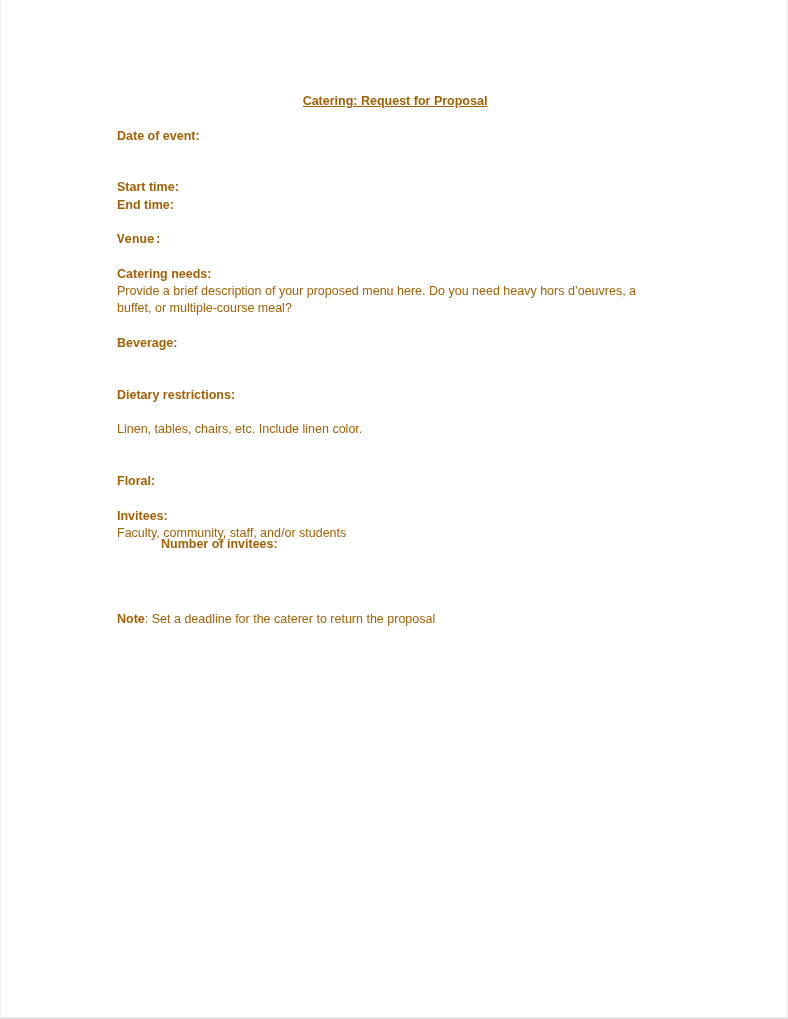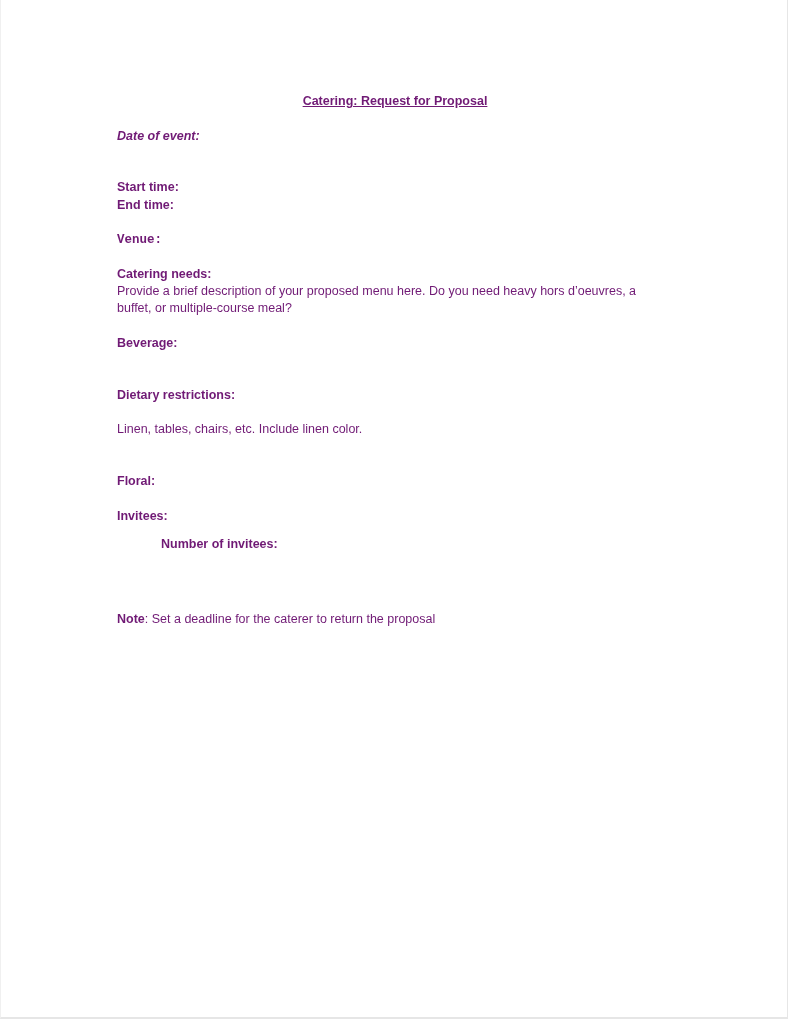--- a/index.html
+++ b/index.html
@@ -3,40 +3,40 @@
   <meta charset="utf-8">
   <style>
     html, body { margin: 0; padding: 0; background: #ffffff; }
     body { width: 788px; height: 1019px; position: relative; overflow: hidden; }
     .page {
       position: absolute; left: 0; top: 0; width: 786px; height: 1017px;
       border-right: 2px solid #e6e6e6; border-bottom: 2px solid #e6e6e6;
       border-left: 1px solid #f0f0f0;
       background: #ffffff;
       font-family: "Liberation Sans", sans-serif;
-      color: #701a75;
+      color: #a16207;
       font-size: 12.5px;
     }
     .title {
       position: absolute; left: 0; width: 788px; top: 94px;
       text-align: center; font-weight: bold; text-decoration: underline;
       font-size: 12.5px;
     }
     .field { position: absolute; left: 116px; line-height: 17px; }
     .label { font-weight: bold; display: block; }
     .desc { display: block; }
     .note-label { font-weight: bold; }
   </style>
 </head>
 <body>
 
 <div class="page">
   <div class="title">Catering: Request for Proposal</div>
 
-  <div class="field" style="top:128px;font-style:italic;">
+  <div class="field" style="top:128px;">
     <span class="label">Date of event:</span>
   </div>
 
   <div class="field" style="top:179px;">
     <span class="label">Start time:</span>
   </div>
 
   <div class="field" style="top:197px;text-align:right;">
     <span class="label">End time:</span>
   </div>
@@ -62,20 +62,21 @@
   <div class="field" style="top:421px;">
     <span class="desc">Linen, tables, chairs, etc. Include linen color.</span>
   </div>
 
   <div class="field" style="top:473px;">
     <span class="label">Floral:</span>
   </div>
 
   <div class="field" style="top:508px;">
     <span class="label">Invitees:</span>
+    <span class="desc">Faculty, community, staff, and/or students</span>
   </div>
 
   <div class="field" style="top:536px;padding-left:44px;">
     <span class="label">Number of invitees:</span>
   </div>
 
   <div class="field" style="top:611px;">
     <span class="note-label">Note</span><span>: Set a deadline for the caterer to return the proposal</span>
   </div>
 </div>

